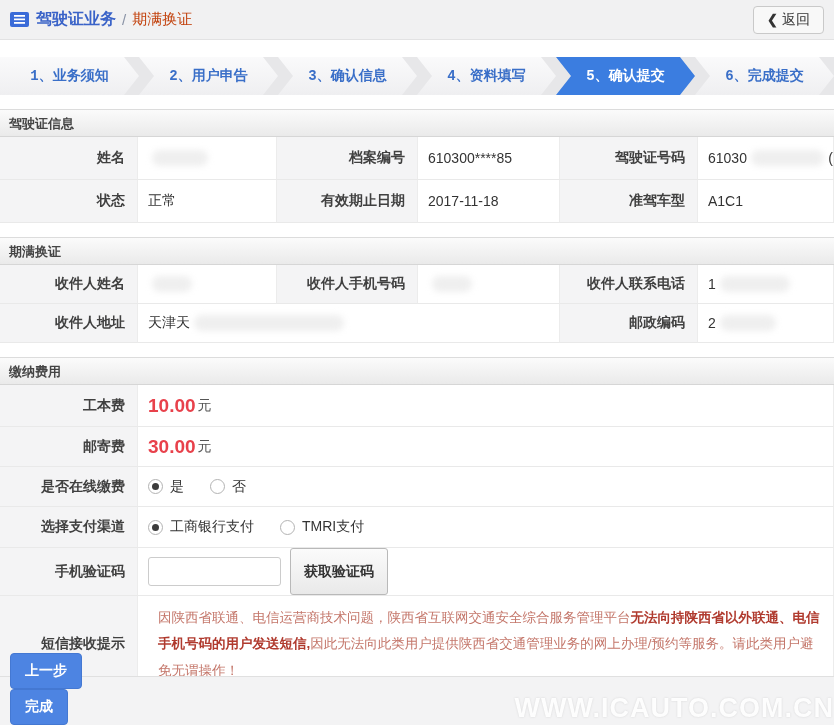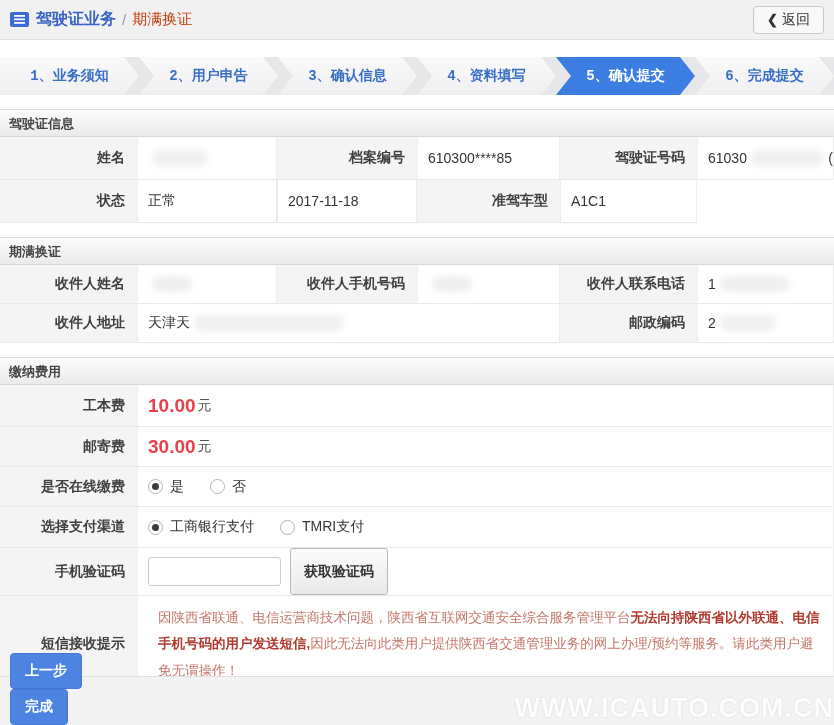--- a/index.html
+++ b/index.html
@@ -111,20 +111,21 @@
     <div class="cell val">610300****85</div>
     <div class="cell lbl">驾驶证号码</div>
     <div class="cell val">
       <span>61030</span>
       <span class="redact w90"></span>
       <span>(</span>
     </div>
 
     <div class="cell lbl">状态</div>
     <div class="cell val">正常</div>
+    <div class="cell lbl">有效期止日期</div>
     <div class="cell val">2017-11-18</div>
     <div class="cell lbl">准驾车型</div>
     <div class="cell val">A1C1</div>
   </div>
 
   <div class="section-header">期满换证</div>
   <div class="grid6 row39">
     <div class="cell lbl">收件人姓名</div>
     <div class="cell val">
         <span class="redact w40"></span>

